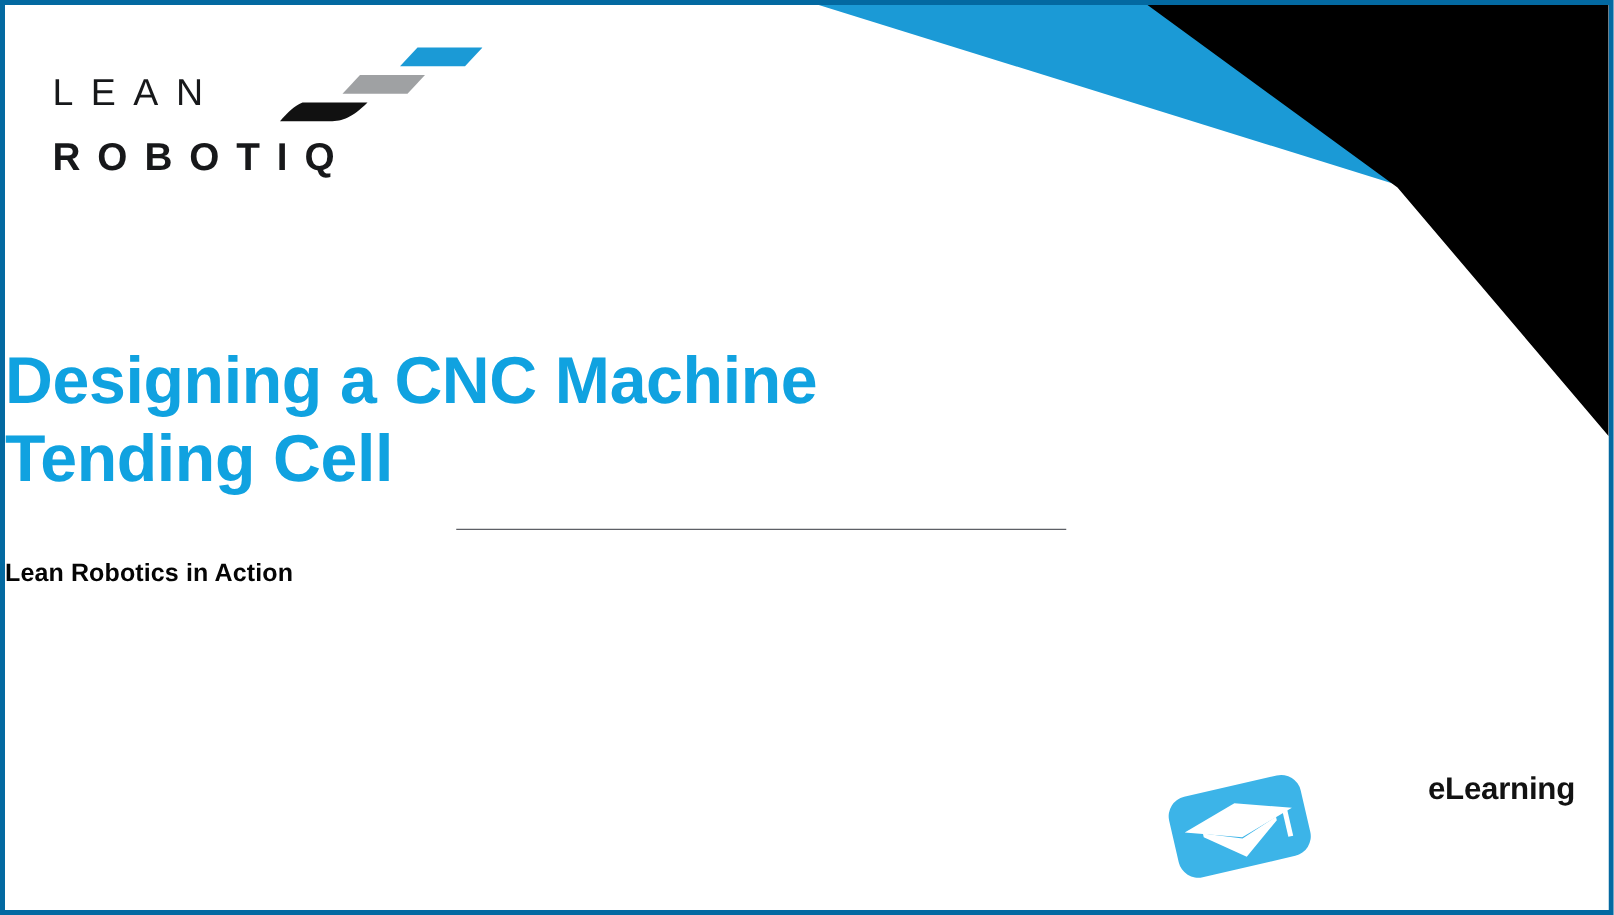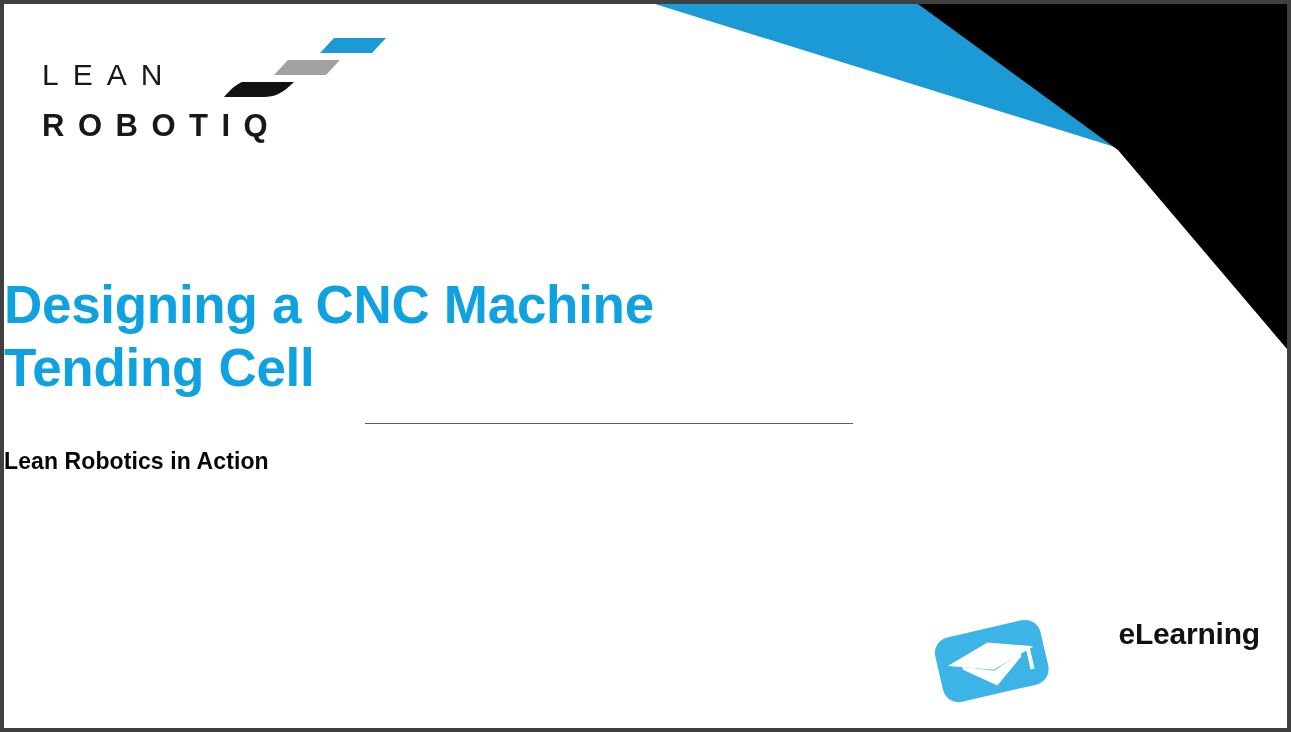--- a/index.html
+++ b/index.html
@@ -6,21 +6,21 @@
     margin: 0;
     padding: 0;
     background: #ffffff;
   }
 
   #slide-frame {
     position: relative;
     width: 1291px;
     height: 732px;
     box-sizing: border-box;
-    border: 4px solid #404040;
+    border: 4px solid #0369a1;
     background: #ffffff;
     overflow: hidden;
     font-family: "Liberation Sans", sans-serif;
   }
 
   
   #corner-art {
     position: absolute;
     top: 0;
     left: 0;
@@ -84,21 +84,21 @@
   }
   #title-divider {
     width: 488px;
     height: 1px;
     background: #5e6066;
     margin: 24px auto 0 auto;
   }
   #subtitle {
     margin: 24px 0 0 0;
     color: #050505;
-    font-size: 23px;
+    font-size: 20px;
     font-weight: 700;
     letter-spacing: 0.1px;
   }
 
   
   #robotiq-logo {
     position: absolute;
     left: 928px;
     top: 606px;
     width: 330px;
@@ -121,21 +121,21 @@
   #robotiq-name {
     display: block;
     color: #121212;
     font-size: 46px;
     font-weight: 700;
     letter-spacing: -0.5px;
   }
   #robotiq-sub {
     display: block;
     color: #121212;
-    font-size: 30px;
+    font-size: 25px;
     font-weight: 700;
     letter-spacing: -0.2px;
     margin-top: 9px;
   }
 </style>
 </head>
 <body>
 
 <div id="slide-frame">
 

